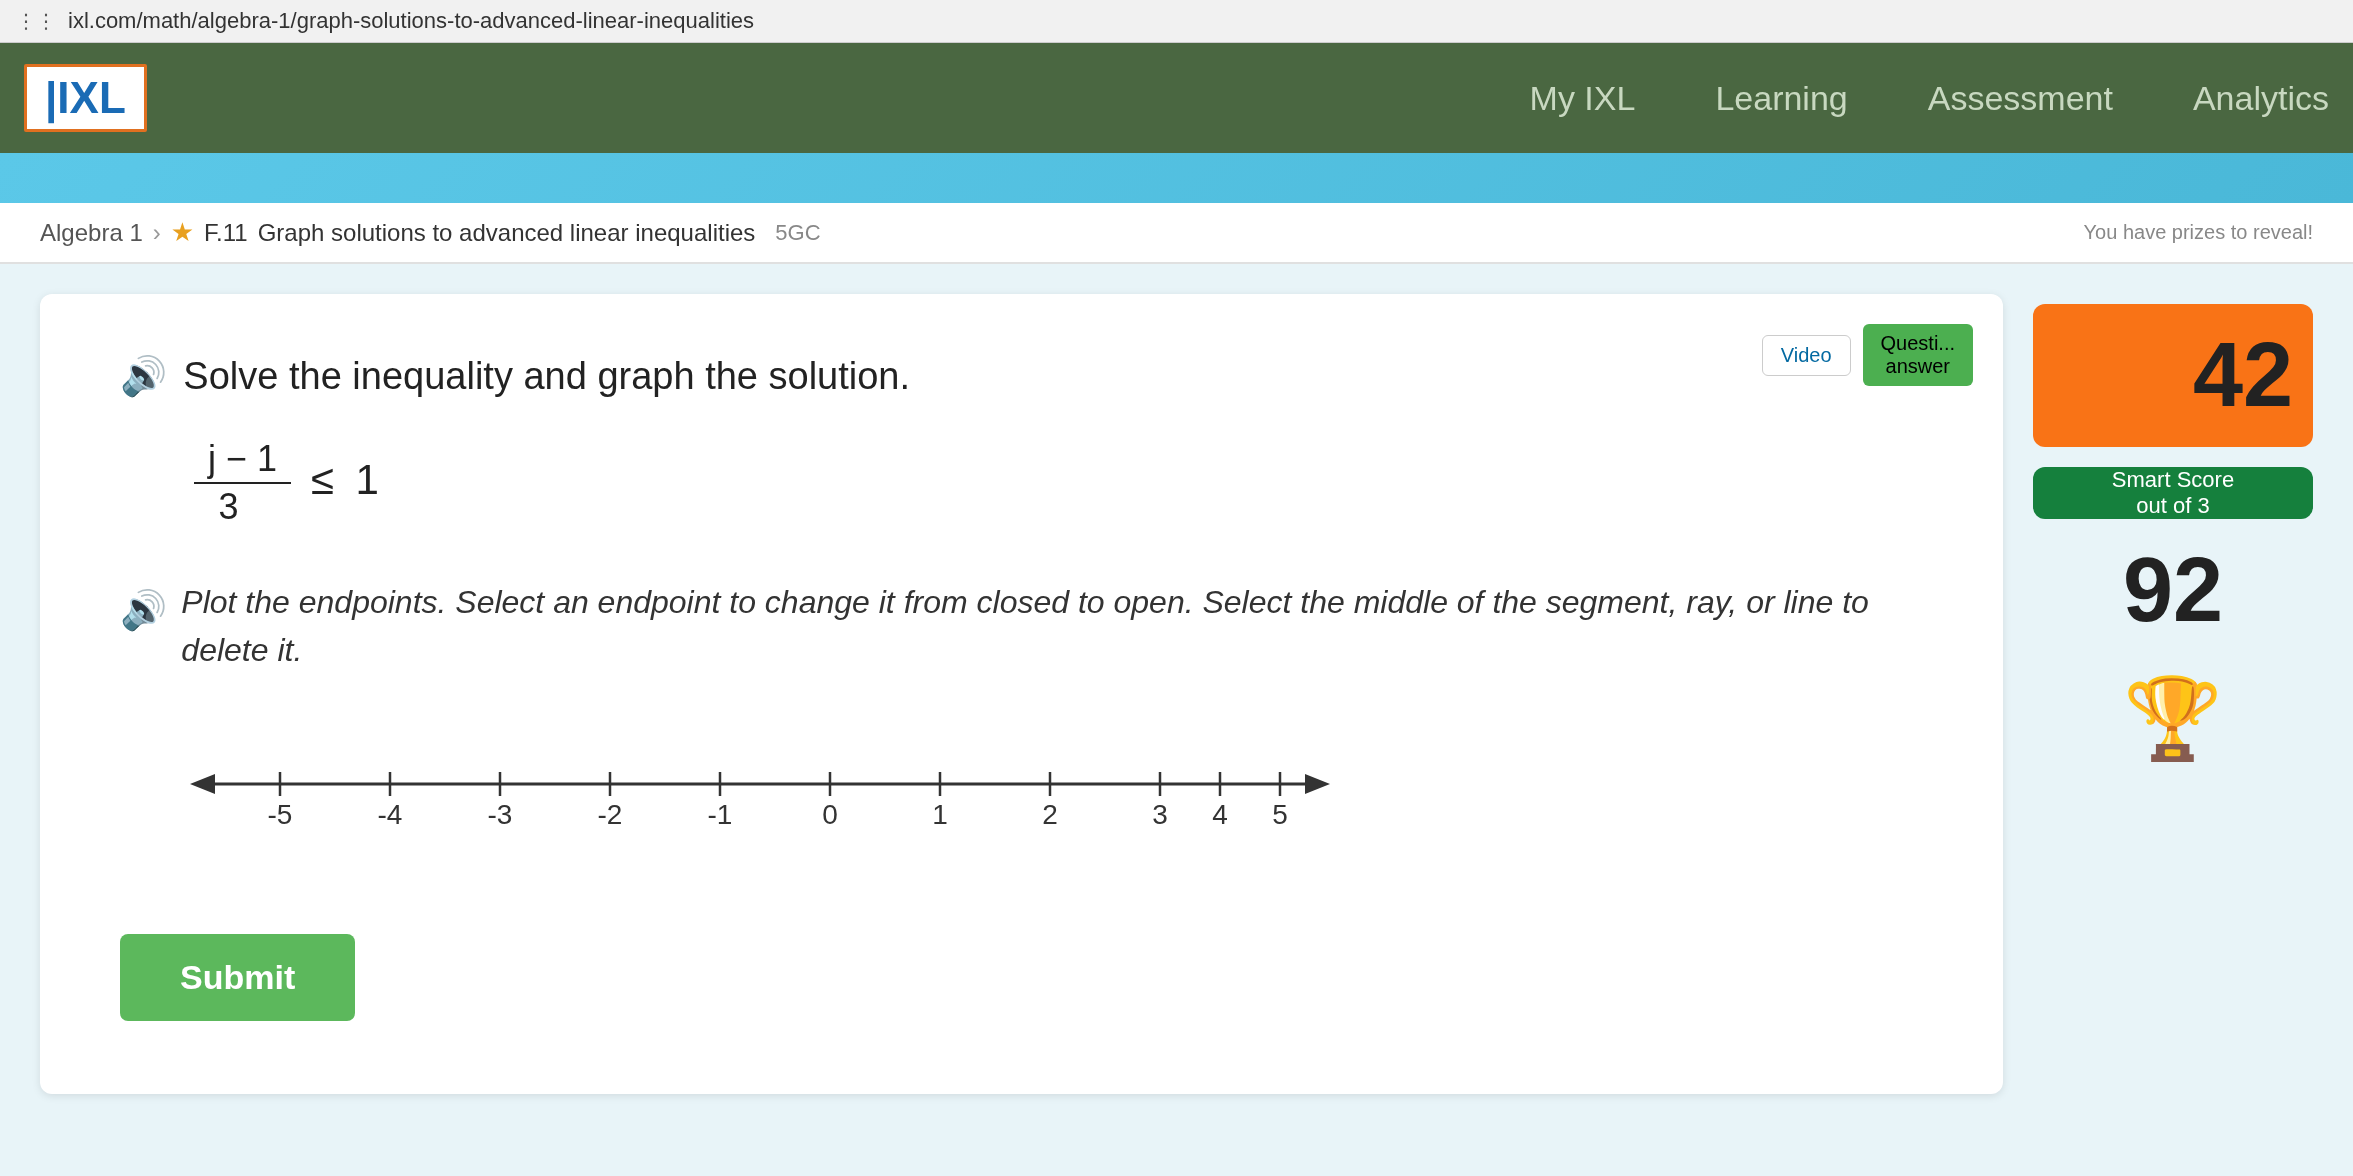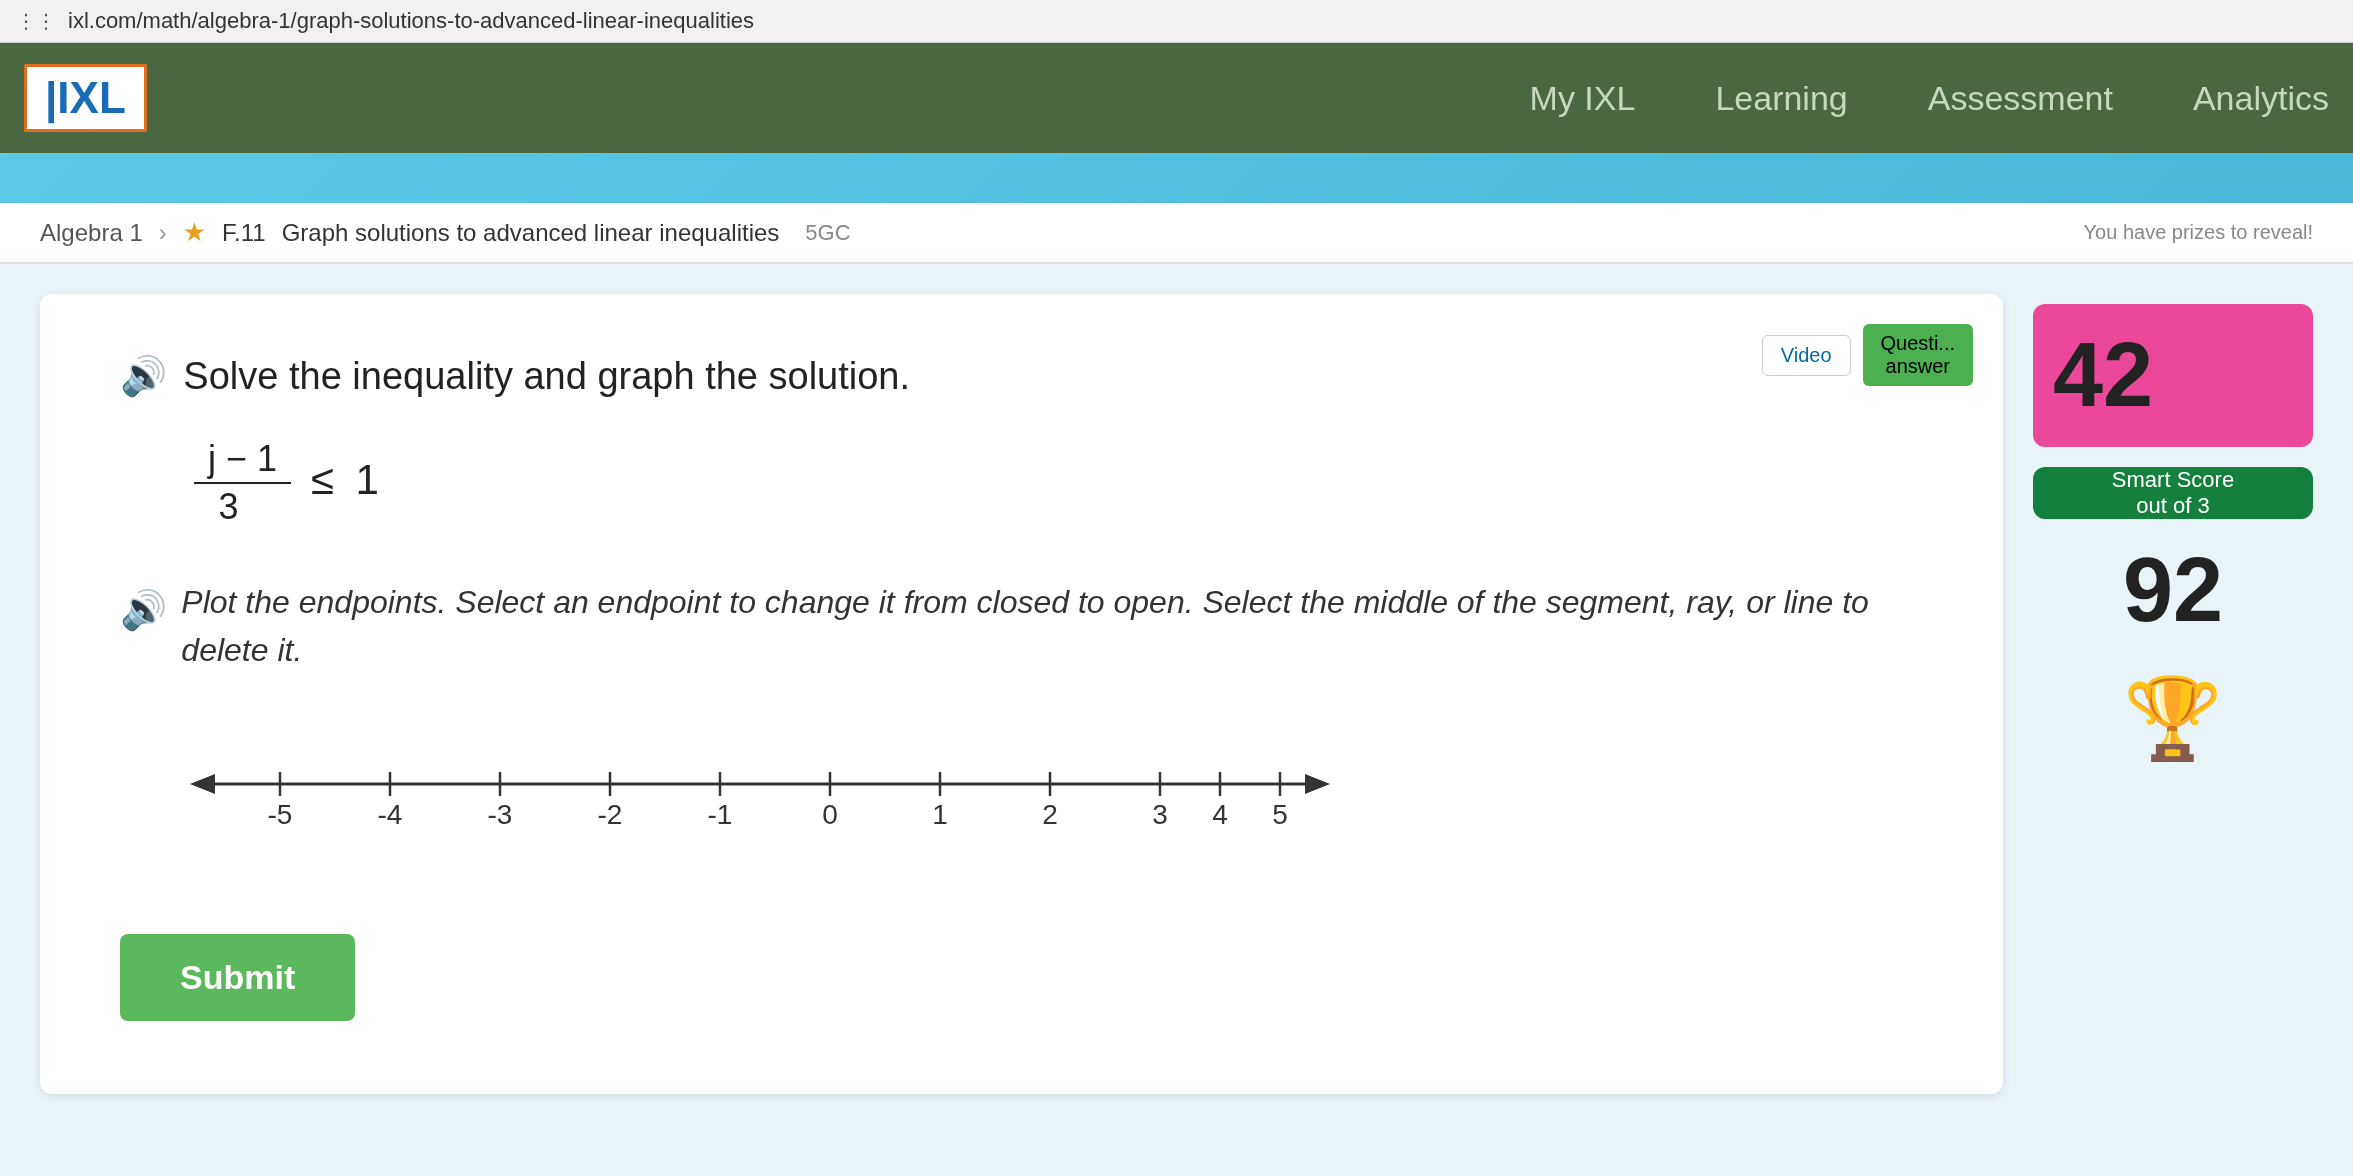--- a/index.html
+++ b/index.html
@@ -52,21 +52,21 @@
     }
 
     
     .breadcrumb-bar {
       background: white;
       padding: 14px 40px;
       font-size: 24px;
       color: #555;
       display: flex;
       align-items: center;
-      gap: 16px;
+      gap: 10px;
       border-bottom: 2px solid #e0e0e0;
     }
     .breadcrumb-sep { color: #999; }
     .breadcrumb-star { color: #e8a020; font-size: 26px; }
     .breadcrumb-current { color: #333; font-weight: 500; }
     .breadcrumb-code { color: #888; font-size: 22px; margin-left: 10px; }
 
     
     .main-area {
       display: flex;
@@ -177,24 +177,24 @@
 
     
     .right-sidebar {
       width: 280px;
       display: flex;
       flex-direction: column;
       gap: 20px;
       padding-top: 10px;
     }
     .score-badge {
-      background: #ec4899;
+      background: #f97316;
       border-radius: 12px;
       padding: 20px;
-      text-align: left;
+      text-align: right;
     }
     .score-number {
       font-size: 90px;
       font-weight: bold;
       color: #222;
     }
     .smart-score-badge {
       background: #15803d;
       color: white;
       border-radius: 12px;

